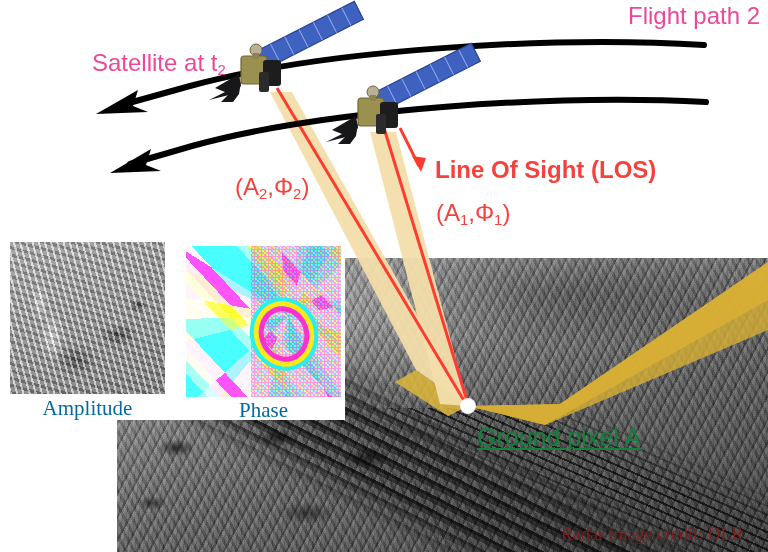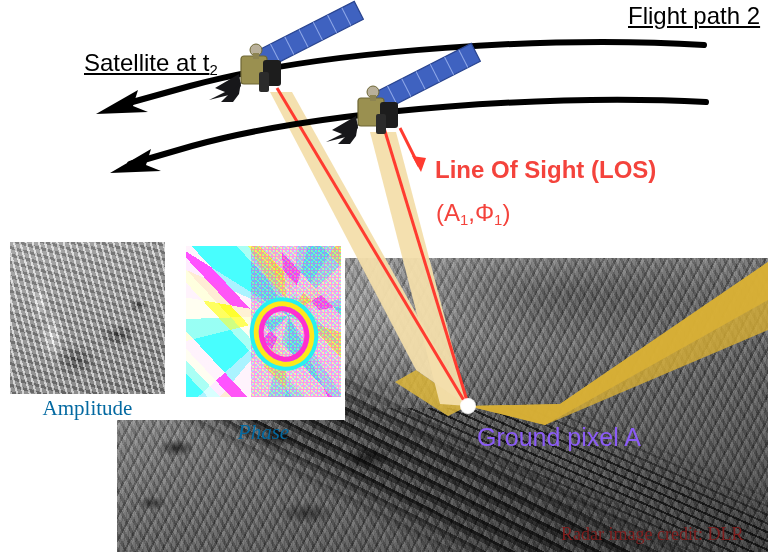--- a/index.html
+++ b/index.html
@@ -67,33 +67,33 @@
     background-image:repeating-conic-gradient(from 0deg at 50% 50%,
       rgba(255,47,208,.55) 0deg 4deg, rgba(39,240,240,.5) 4deg 9deg,
       rgba(255,232,26,.45) 9deg 13deg, rgba(155,43,255,.4) 13deg 18deg);
     background-size:7px 7px;opacity:.85;}
   .phase-eye{position:absolute;left:47%;top:40%;width:40px;height:46px;border-radius:50%;
     border:5px solid #ff2fd0;box-shadow:0 0 0 5px #ffe81a, 0 0 0 9px #27f0f0;transform:rotate(-18deg);}
 
   .inset-caption{position:absolute;font-family:"Liberation Serif",serif;font-size:21px;color:#0369a1;
     text-align:center;white-space:nowrap;}
   .cap-amp{left:10px;top:396px;width:155px;}
-  .cap-pha{left:186px;top:420px;width:155px;font-style:italic;}
+  .cap-pha{left:186px;top:398px;width:155px;}
 
   
   .lbl{position:absolute;white-space:nowrap;font-family:"Liberation Sans",sans-serif;}
-  .lbl-black{color:#000000;font-size:24px;text-decoration:underline;}
+  .lbl-black{color:#ec4899;font-size:24px;}
   .lbl-red{color:#f4433c;font-size:24px;}
-  .lbl-white{color:#8b5cf6;font-size:25px;}
+  .lbl-white{color:#15803d;font-size:25px;text-decoration:underline;}
   .lbl-serif-white{color:#7f1d1d;font-family:"Liberation Serif",serif;font-size:18px;}
   .sub{font-size:.62em;vertical-align:-.28em;}
 
   #fp2{left:628px;top:2px;}
   #fp1{left:632px;top:64px;}
-  #sat2{left:84px;top:49px;}
+  #sat2{left:92px;top:49px;}
   #sat1{left:443px;top:49px;}
   #los{left:435px;top:156px;font-weight:bold;}
   #a2{left:235px;top:173px;}
   #a1{left:428px;top:199px;margin-left:8px;}
   #gpa{left:477px;top:423px;}
   #credit{left:561px;top:524px;}
 
   svg.layer{position:absolute;left:0;top:0;width:768px;height:552px;overflow:visible;}
   .ground-dot{position:absolute;left:461px;top:399px;width:14px;height:14px;border-radius:50%;
     background:#fff;box-shadow:0 0 0 1px rgba(255,255,255,.9);}
@@ -206,20 +206,23 @@
   </svg>
 
   <div class="lbl lbl-black" id="fp2">Flight path 2</div>
 
   <div class="lbl lbl-black" id="sat2">
     <span>Satellite at t</span><span class="sub">2</span>
   </div>
 
   <div class="lbl lbl-red" id="los">Line Of Sight (LOS)</div>
 
+  <div class="lbl lbl-red" id="a2">
+    <span>(A</span><span class="sub">2</span><span>,Φ</span><span class="sub">2</span><span>)</span>
+  </div>
 
   <div class="lbl lbl-red" id="a1">
     <span>(A</span><span class="sub">1</span><span>,Φ</span><span class="sub">1</span><span>)</span>
   </div>
 
   <div class="lbl lbl-white" id="gpa">Ground pixel A</div>
   <div class="lbl lbl-serif-white" id="credit">Radar image credit: DLR</div>
 
 </div>
 

